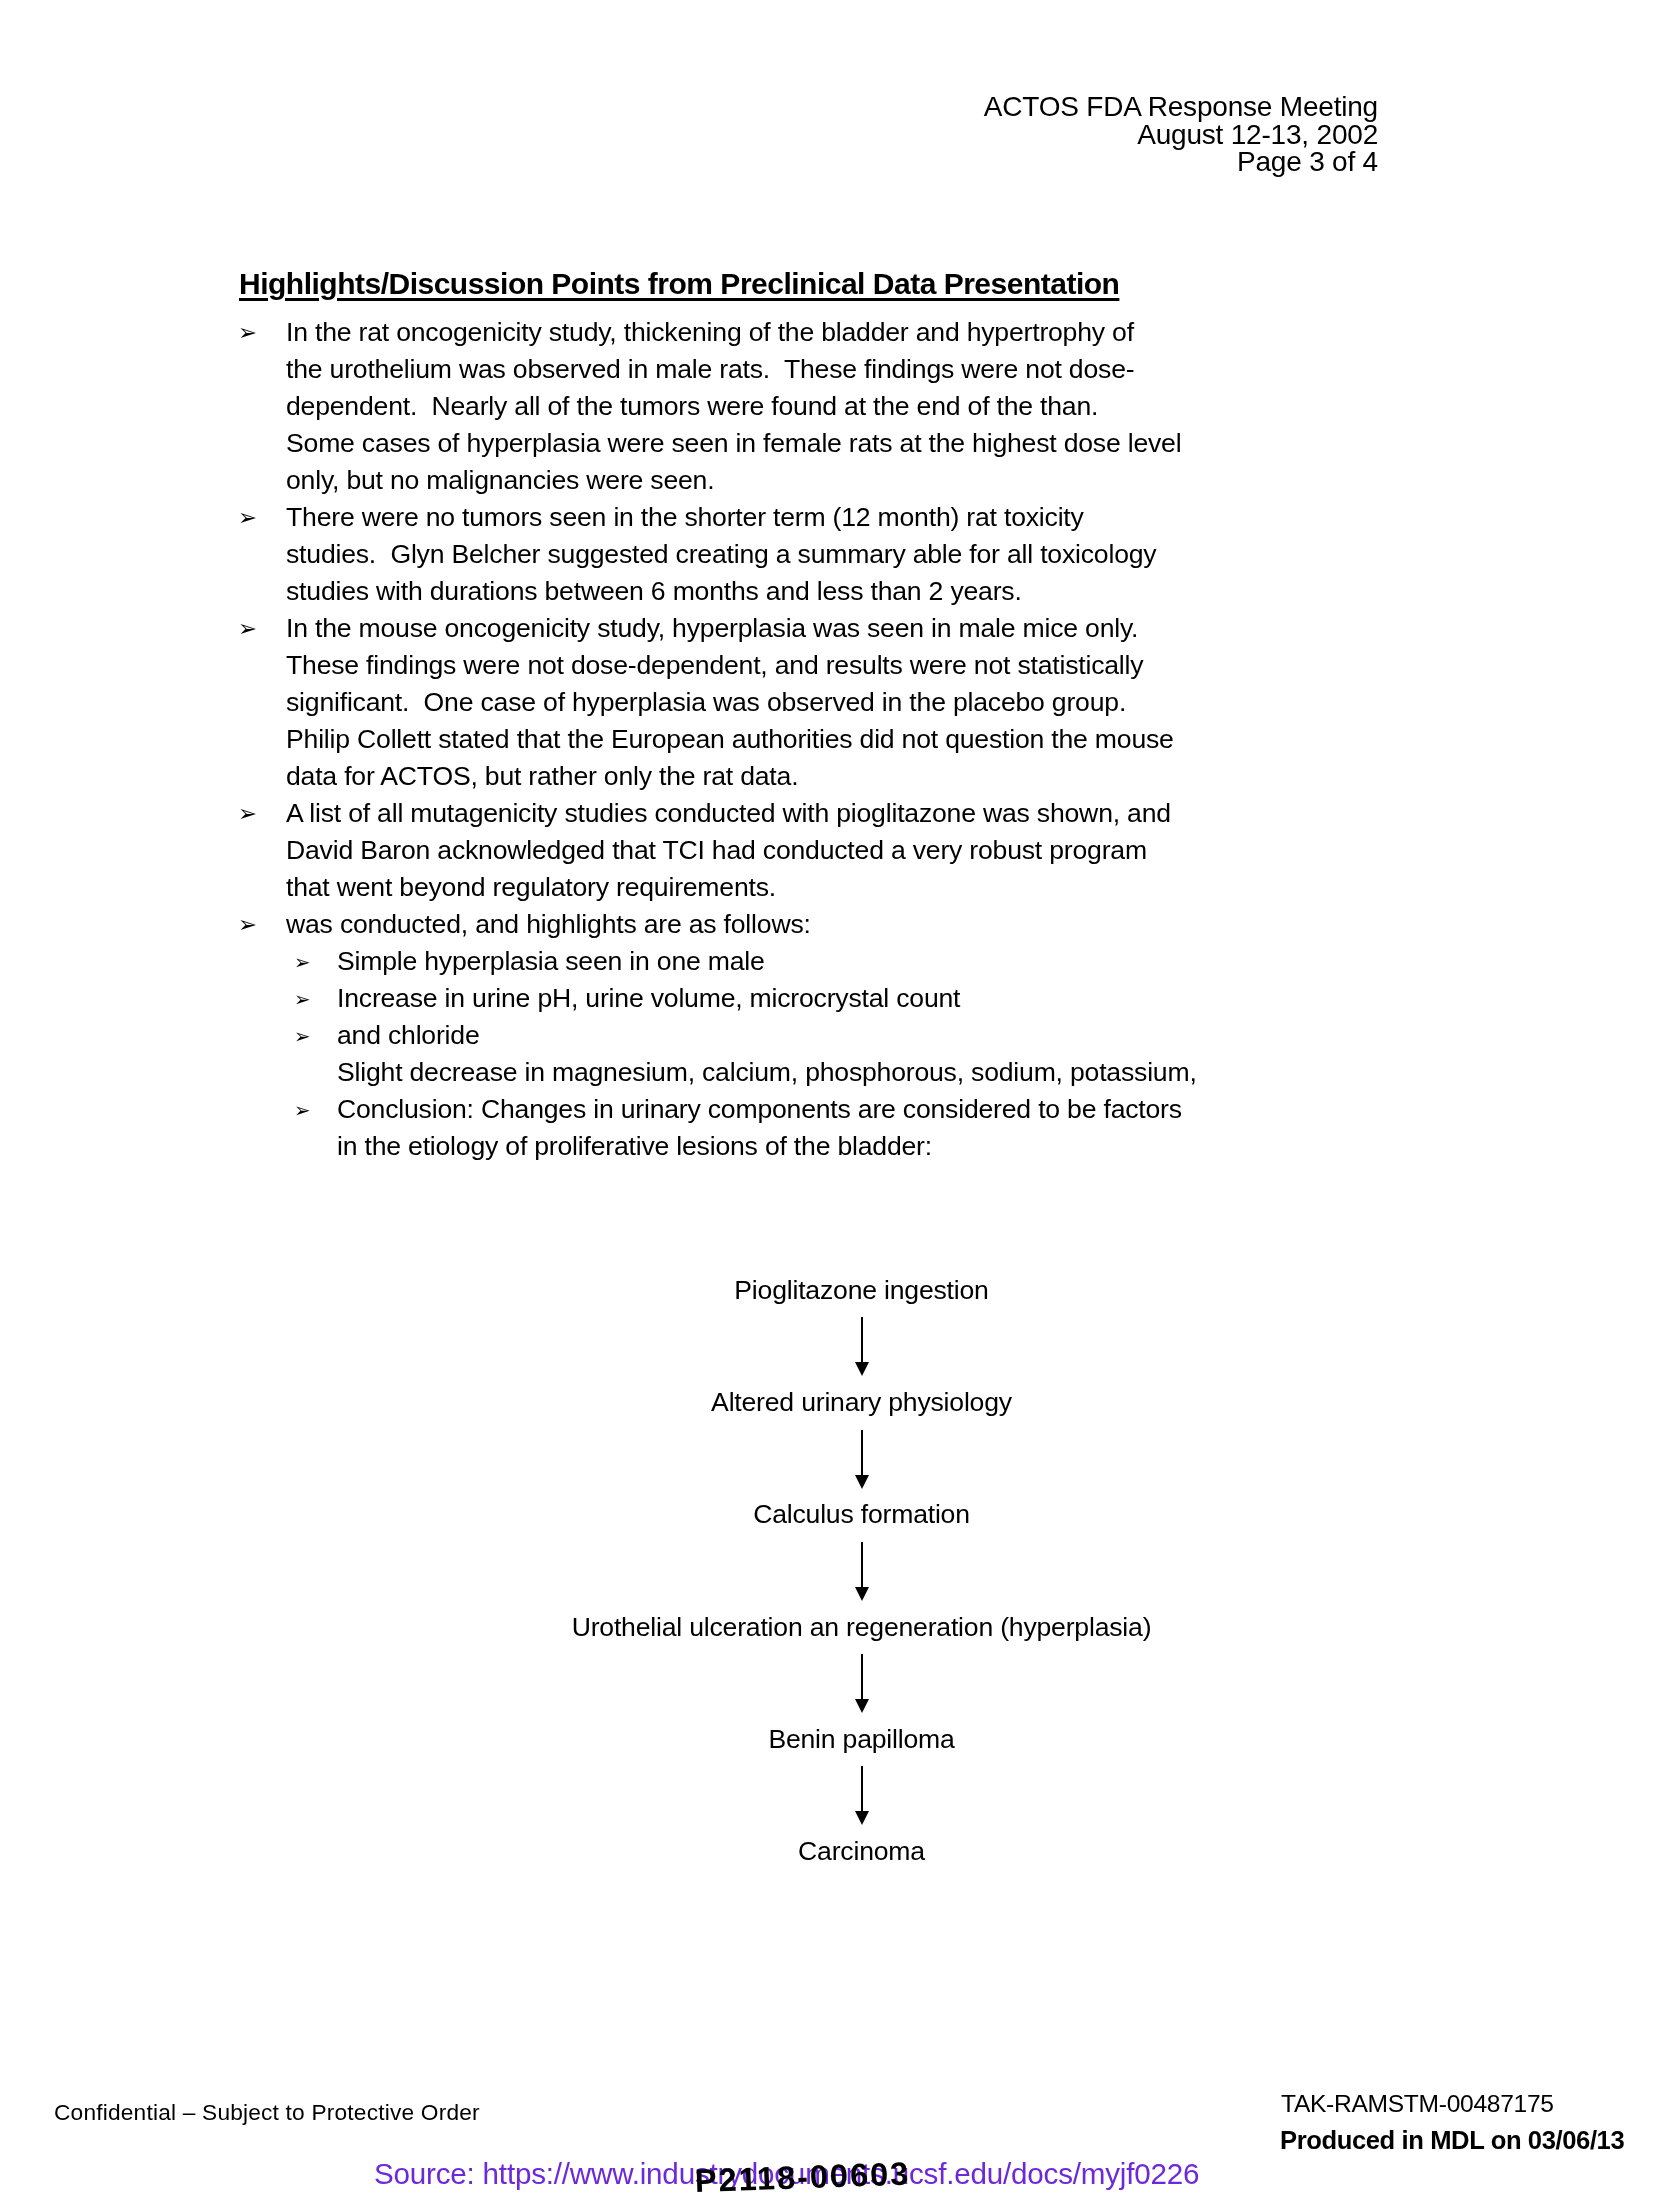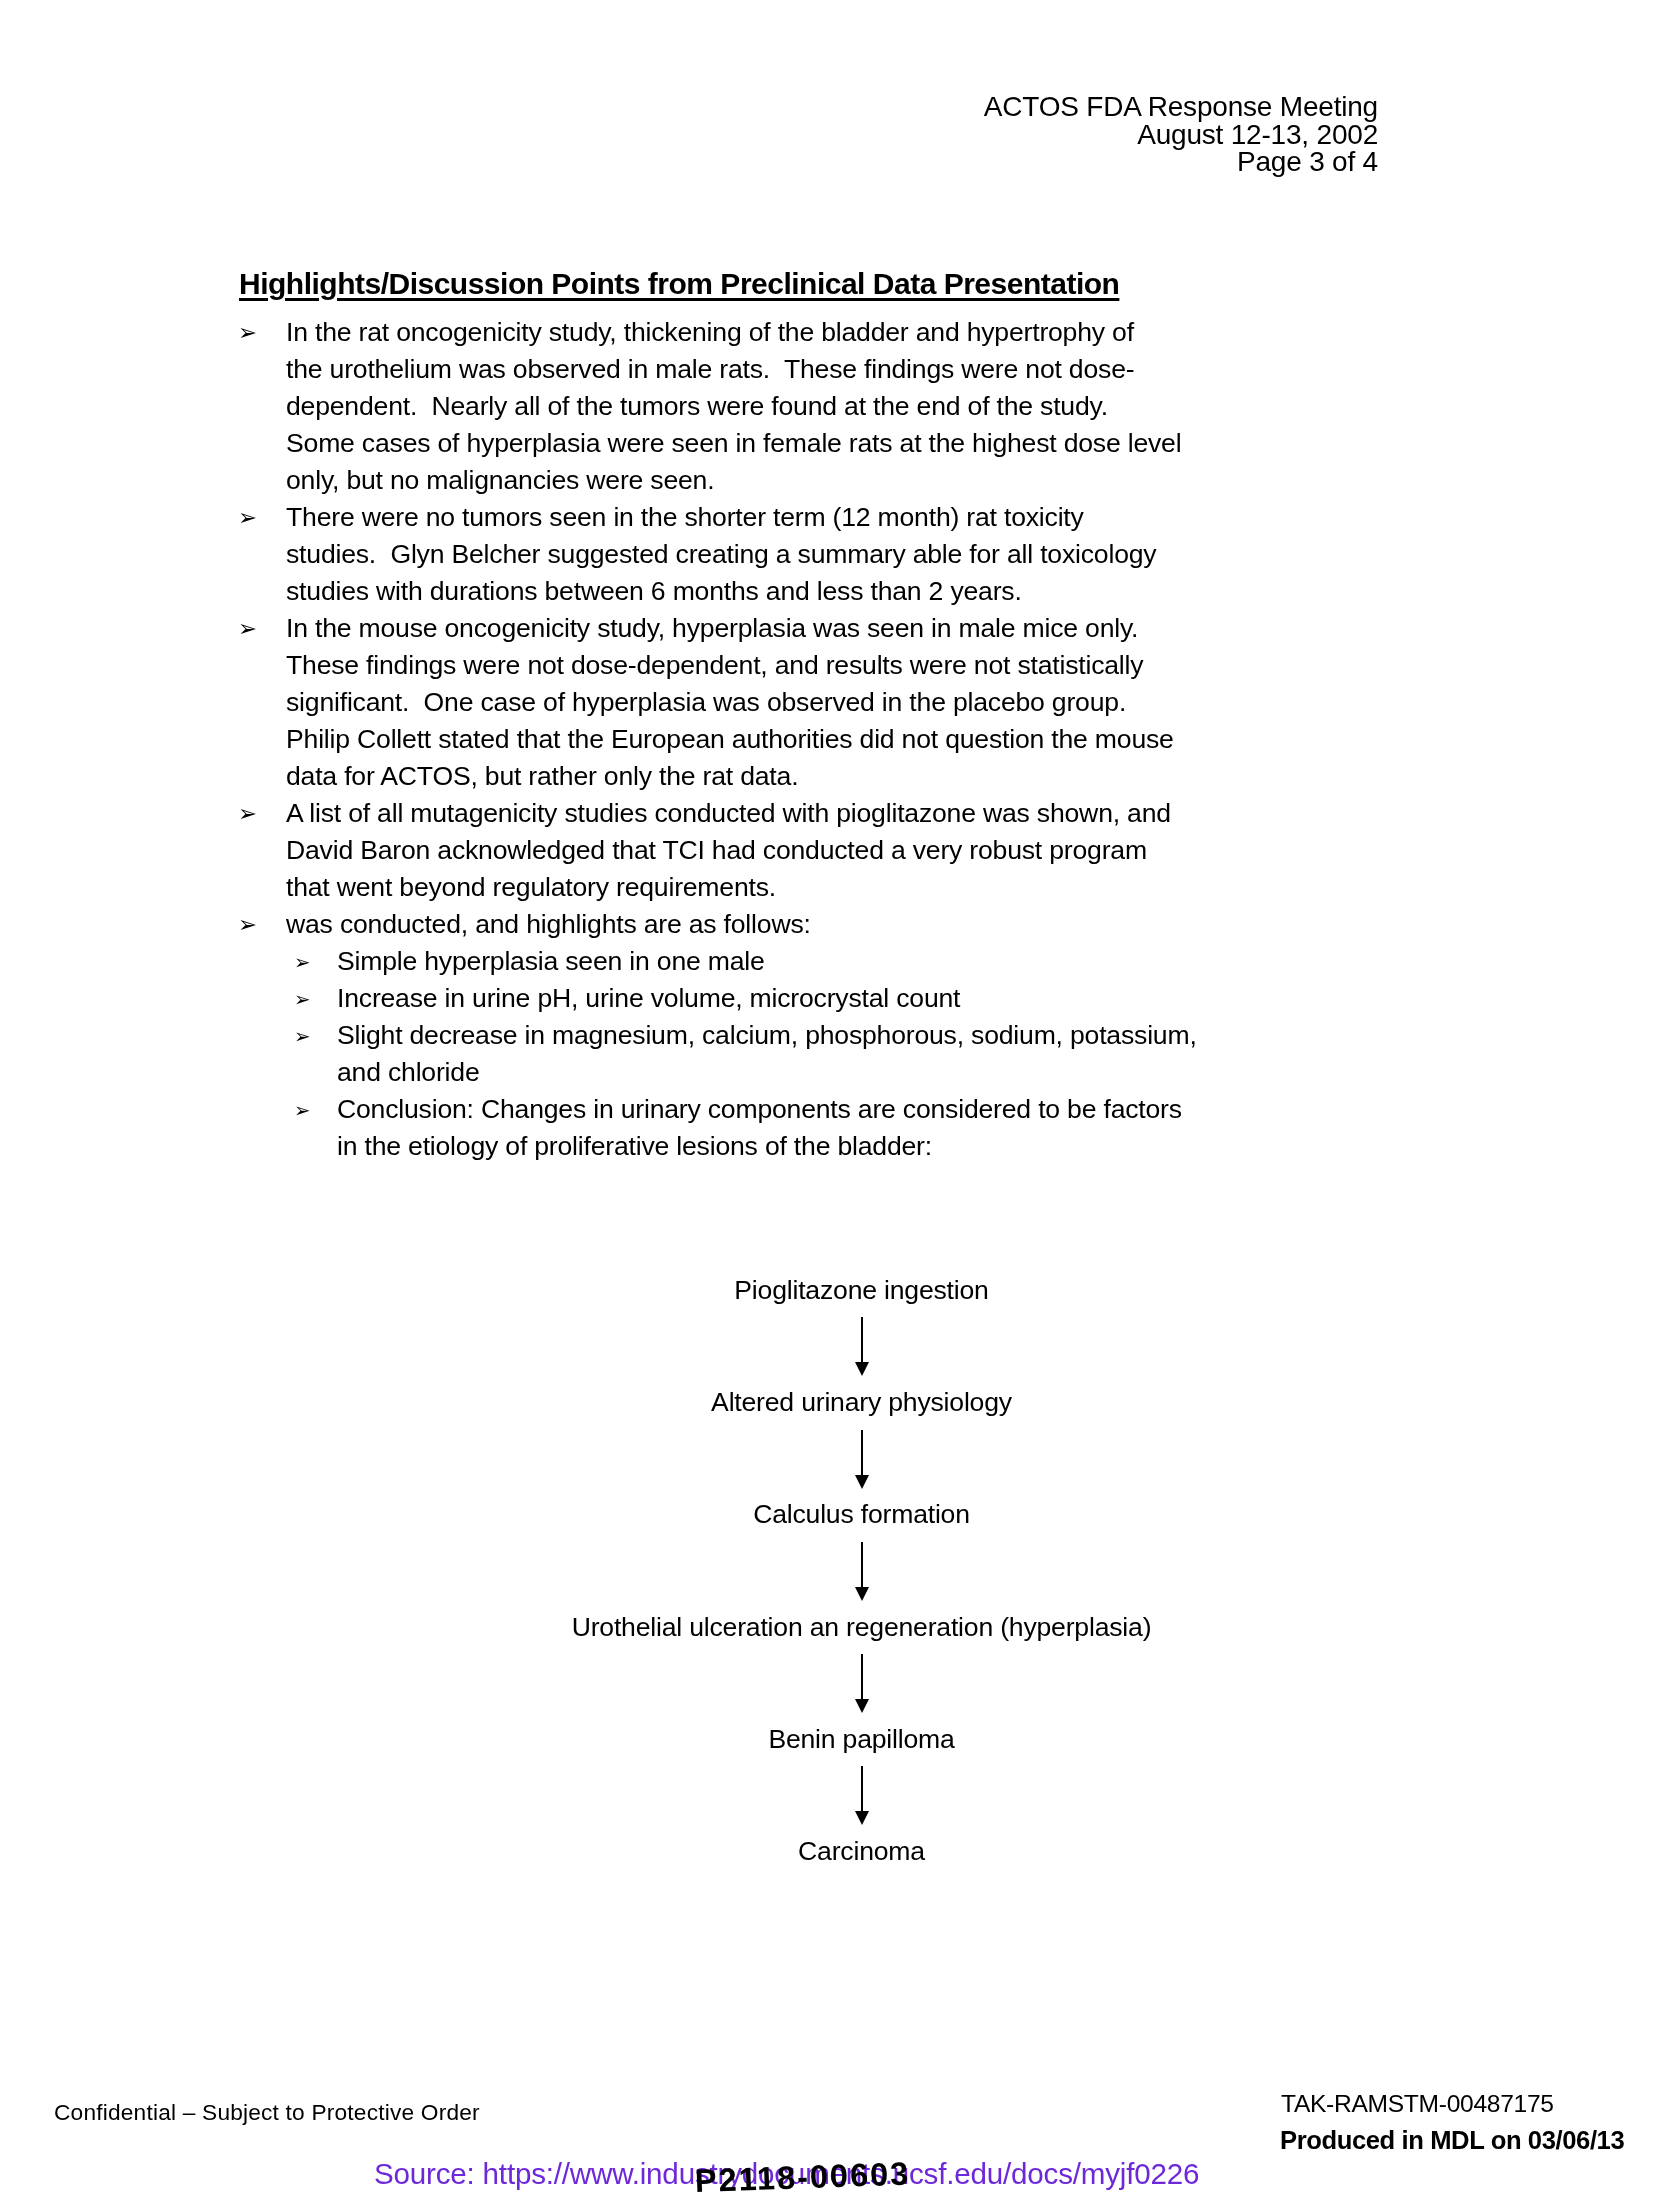--- a/index.html
+++ b/index.html
@@ -77,21 +77,21 @@
     <div>Page 3 of 4</div>
   </div>
 
   <div class="doc-title">Highlights/Discussion Points from Preclinical Data Presentation</div>
 
   <div class="content" id="bullets">
       <div class="bullet">
         <span class="glyph">➢</span>
         <div class="line">In the rat oncogenicity study, thickening of the bladder and hypertrophy of</div>
         <div class="line">the urothelium was observed in male rats.  These findings were not dose-</div>
-        <div class="line">dependent.  Nearly all of the tumors were found at the end of the study.</div>
+        <div class="line">dependent.  Nearly all of the tumors were found at the end of the than.</div>
         <div class="line">Some cases of hyperplasia were seen in female rats at the highest dose level</div>
         <div class="line">only, but no malignancies were seen.</div>
       </div>
       <div class="bullet">
         <span class="glyph">➢</span>
         <div class="line">There were no tumors seen in the shorter term (12 month) rat toxicity</div>
         <div class="line">studies.  Glyn Belcher suggested creating a summary able for all toxicology</div>
         <div class="line">studies with durations between 6 months and less than 2 years.</div>
       </div>
       <div class="bullet">
@@ -115,22 +115,22 @@
       <div class="bullet sub">
         <span class="glyph">➢</span>
         <div class="line">Simple hyperplasia seen in one male</div>
       </div>
       <div class="bullet sub">
         <span class="glyph">➢</span>
         <div class="line">Increase in urine pH, urine volume, microcrystal count</div>
       </div>
       <div class="bullet sub">
         <span class="glyph">➢</span>
+        <div class="line">and chloride</div>
         <div class="line">Slight decrease in magnesium, calcium, phosphorous, sodium, potassium,</div>
-        <div class="line">and chloride</div>
       </div>
       <div class="bullet sub">
         <span class="glyph">➢</span>
         <div class="line">Conclusion: Changes in urinary components are considered to be factors</div>
         <div class="line">in the etiology of proliferative lesions of the bladder:</div>
       </div>
     </div>
 
   <div class="flowchart" id="flowchart">
       <div class="fc-step">Pioglitazone ingestion</div>

